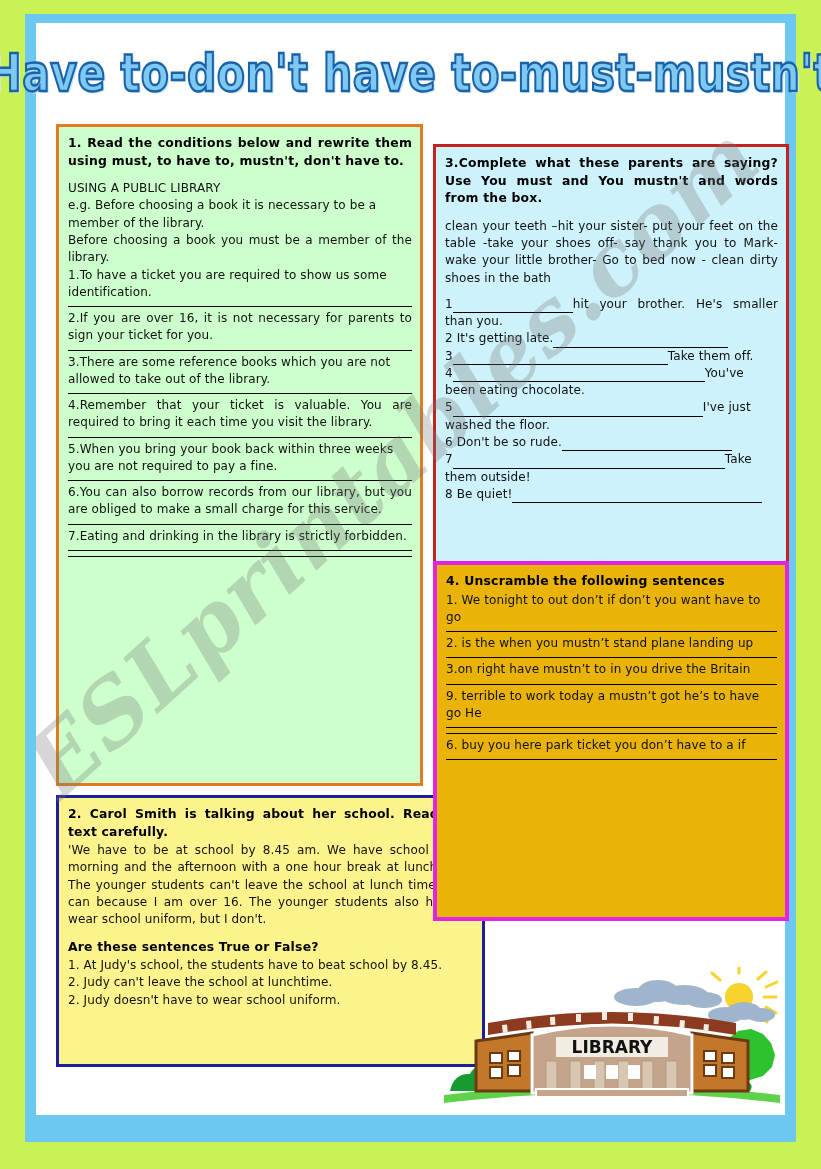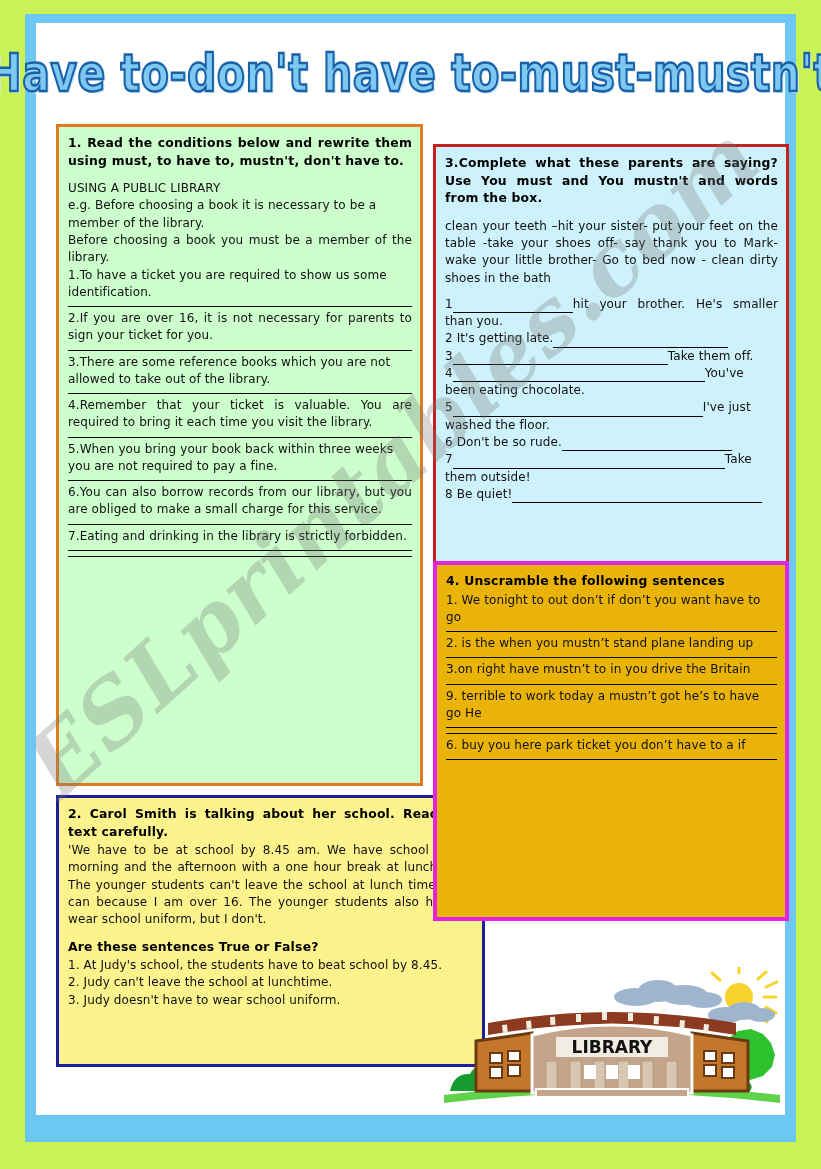--- a/index.html
+++ b/index.html
@@ -200,21 +200,21 @@
       <hr class="rule">
     </div>
 
     <div class="ex-box" id="box2">
       <p class="ex-head">2. Carol Smith is talking about her school. Read this text carefully.</p>
       <p class="ex-line">'We have to be at school by 8.45 am. We have school in the morning and the afternoon with a one hour break at lunch time. The younger students can't leave the school at lunch time, but I can because I am over 16. The younger students also have to wear school uniform, but I don't.</p>
       <div class="spacer-sm"></div>
       <p class="ex-head">Are these sentences True  or False?</p>
       <p class="ex-line">1. At Judy's school, the students have to beat school by 8.45.</p>
       <p class="ex-line nj">2. Judy can't leave the school at lunchtime.</p>
-      <p class="ex-line nj">3. Judy doesn't have to wear school uniform.</p>
+      <p class="ex-line nj">2. Judy doesn't have to wear school uniform.</p>
     </div>
 
     <div class="ex-box" id="box3">
       <p class="ex-head">3.Complete what these parents are saying? Use You must and You mustn't and words from the box.</p>
       <div class="spacer-sm"></div>
       <p class="ex-line">clean your teeth –hit your sister- put your feet on the table -take your shoes off- say thank you to Mark- wake your little brother- Go to bed now - clean dirty shoes in the bath</p>
       <div class="spacer-sm"></div>
 
       <p class="ex-line">
         <span>1</span><span class="blank-inline" style="width:120px"></span><span>hit your brother. He's smaller than you.</span>

